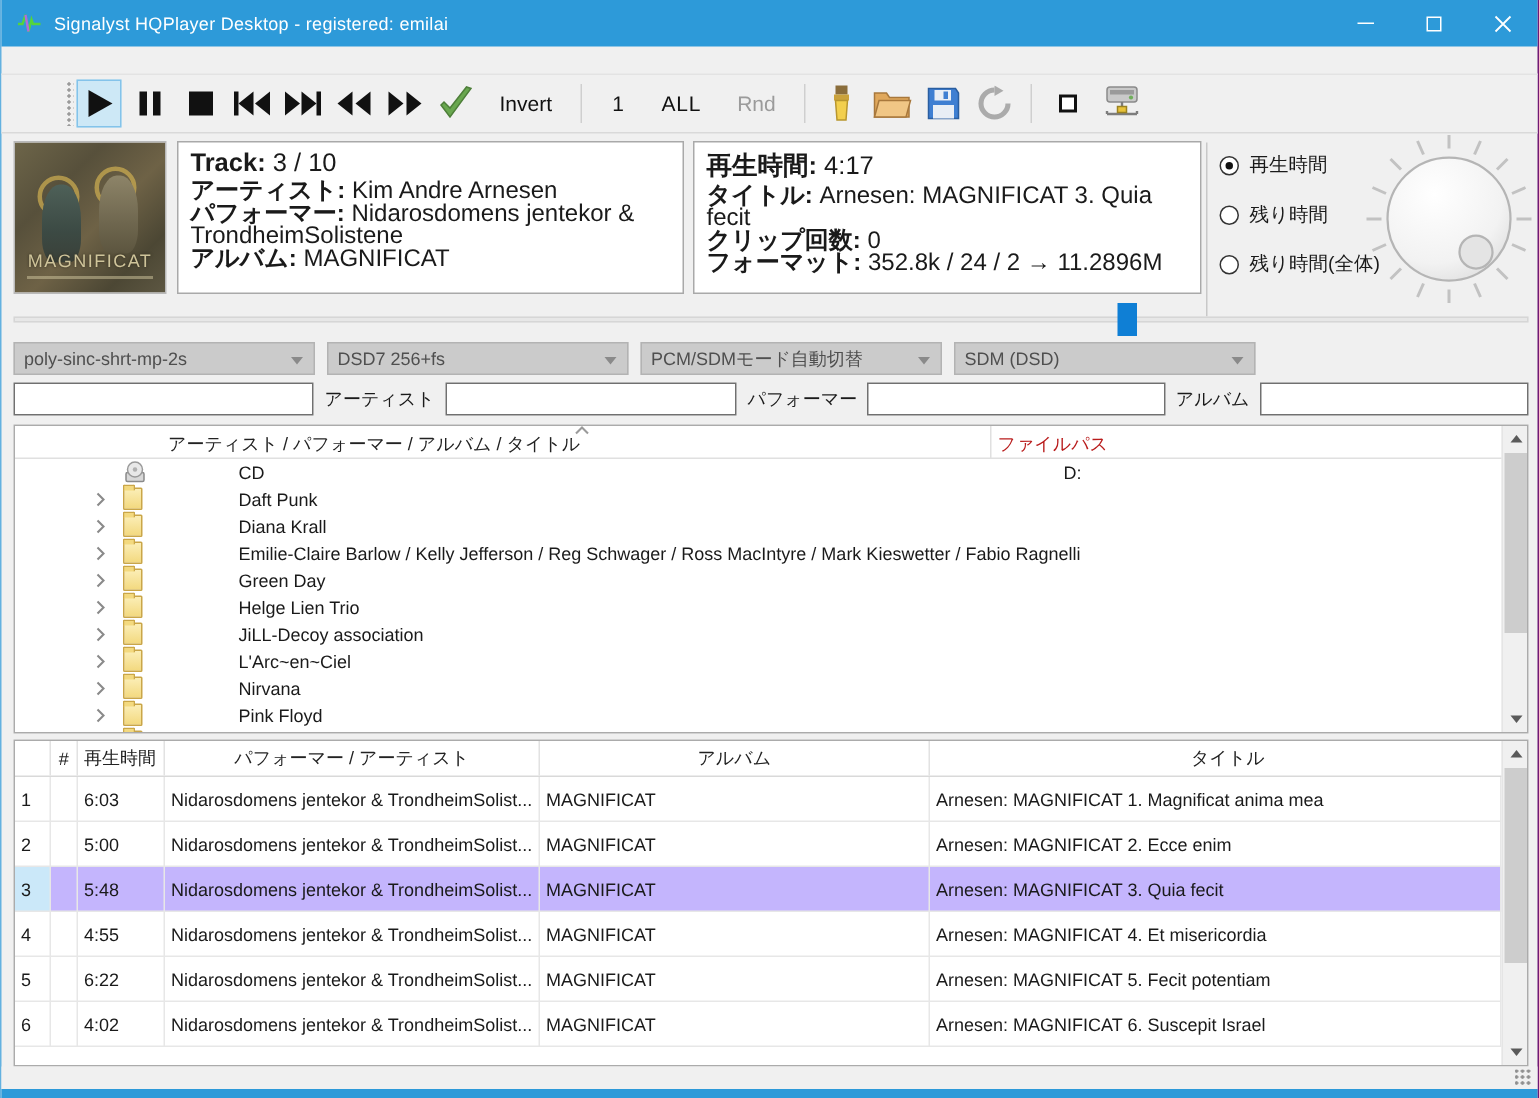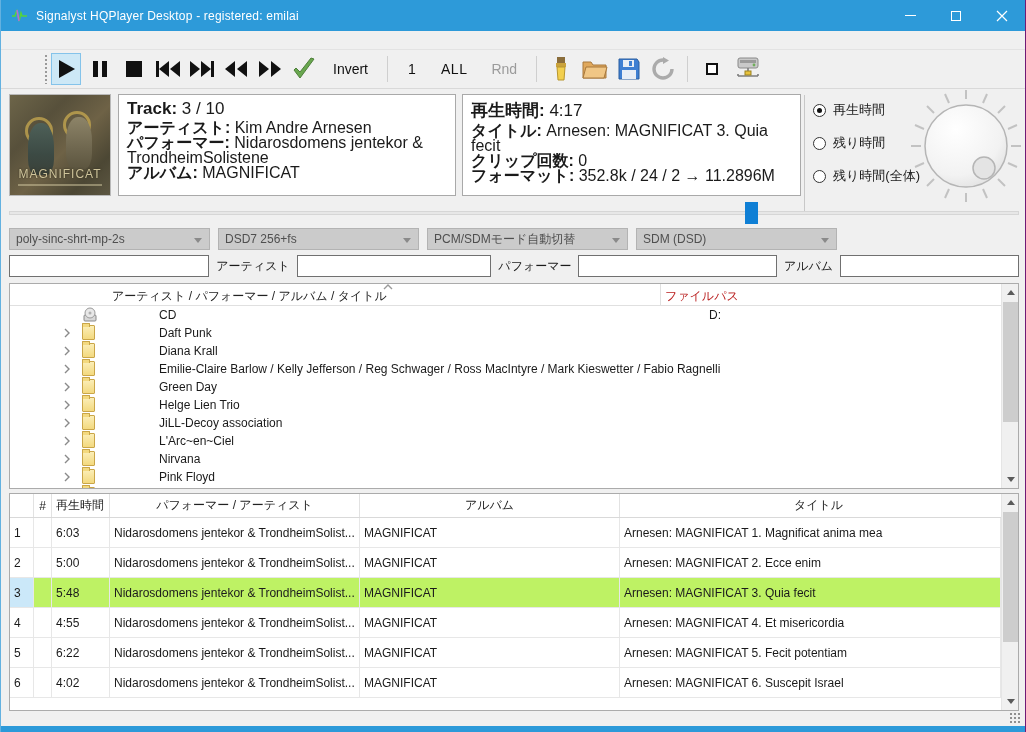--- a/index.html
+++ b/index.html
@@ -106,21 +106,21 @@
   .ptable { position:absolute; left:8px; top:493px; width:1010px; height:218px; background:#fff; border:1px solid #ababab; overflow:hidden; }
   .pgrid { display:grid; grid-template-columns:24px 18px 58px 250px 260px 1fr; }
   .phead { height:24px; border-bottom:1px solid #d9d9d9; }
   .phead > div { display:flex; align-items:center; border-right:1px solid #e2e2e2; padding:0 4px; color:#222; }
   .phead .hc { justify-content:center; }
   .phead .hl { justify-content:flex-start; }
   .pbody { position:absolute; left:0; top:24px; right:17px; bottom:0; overflow:hidden; }
   .pbody .pgrid { grid-template-columns:24px 18px 58px 250px 260px 1fr; }
   .prow { height:30px; }
   .prow > div { display:flex; align-items:center; border-right:1px solid #e7e7e7; border-bottom:1px solid #e7e7e7; padding:0 4px; white-space:nowrap; overflow:hidden; }
-  .prow.selected > div { background:#bef264; }
+  .prow.selected > div { background:#c4b5fd; }
   .prow.selected > .cgut { background:#cbe8f9; }
 
   
   .statusbar { position:absolute; left:0; top:711px; width:100%; height:15px; background:#f0f0f0; }
   .grip { position:absolute; right:4px; bottom:2px; width:11px; height:11px;
           background-image:radial-gradient(circle,#8f8f8f 1px,transparent 1.3px); background-size:4px 4px; background-position:bottom right; }
   .bottom-band { position:absolute; left:0; top:726px; width:100%; height:6px; background:#2d9ad9; }
 </style>
 </head>
 <body>

